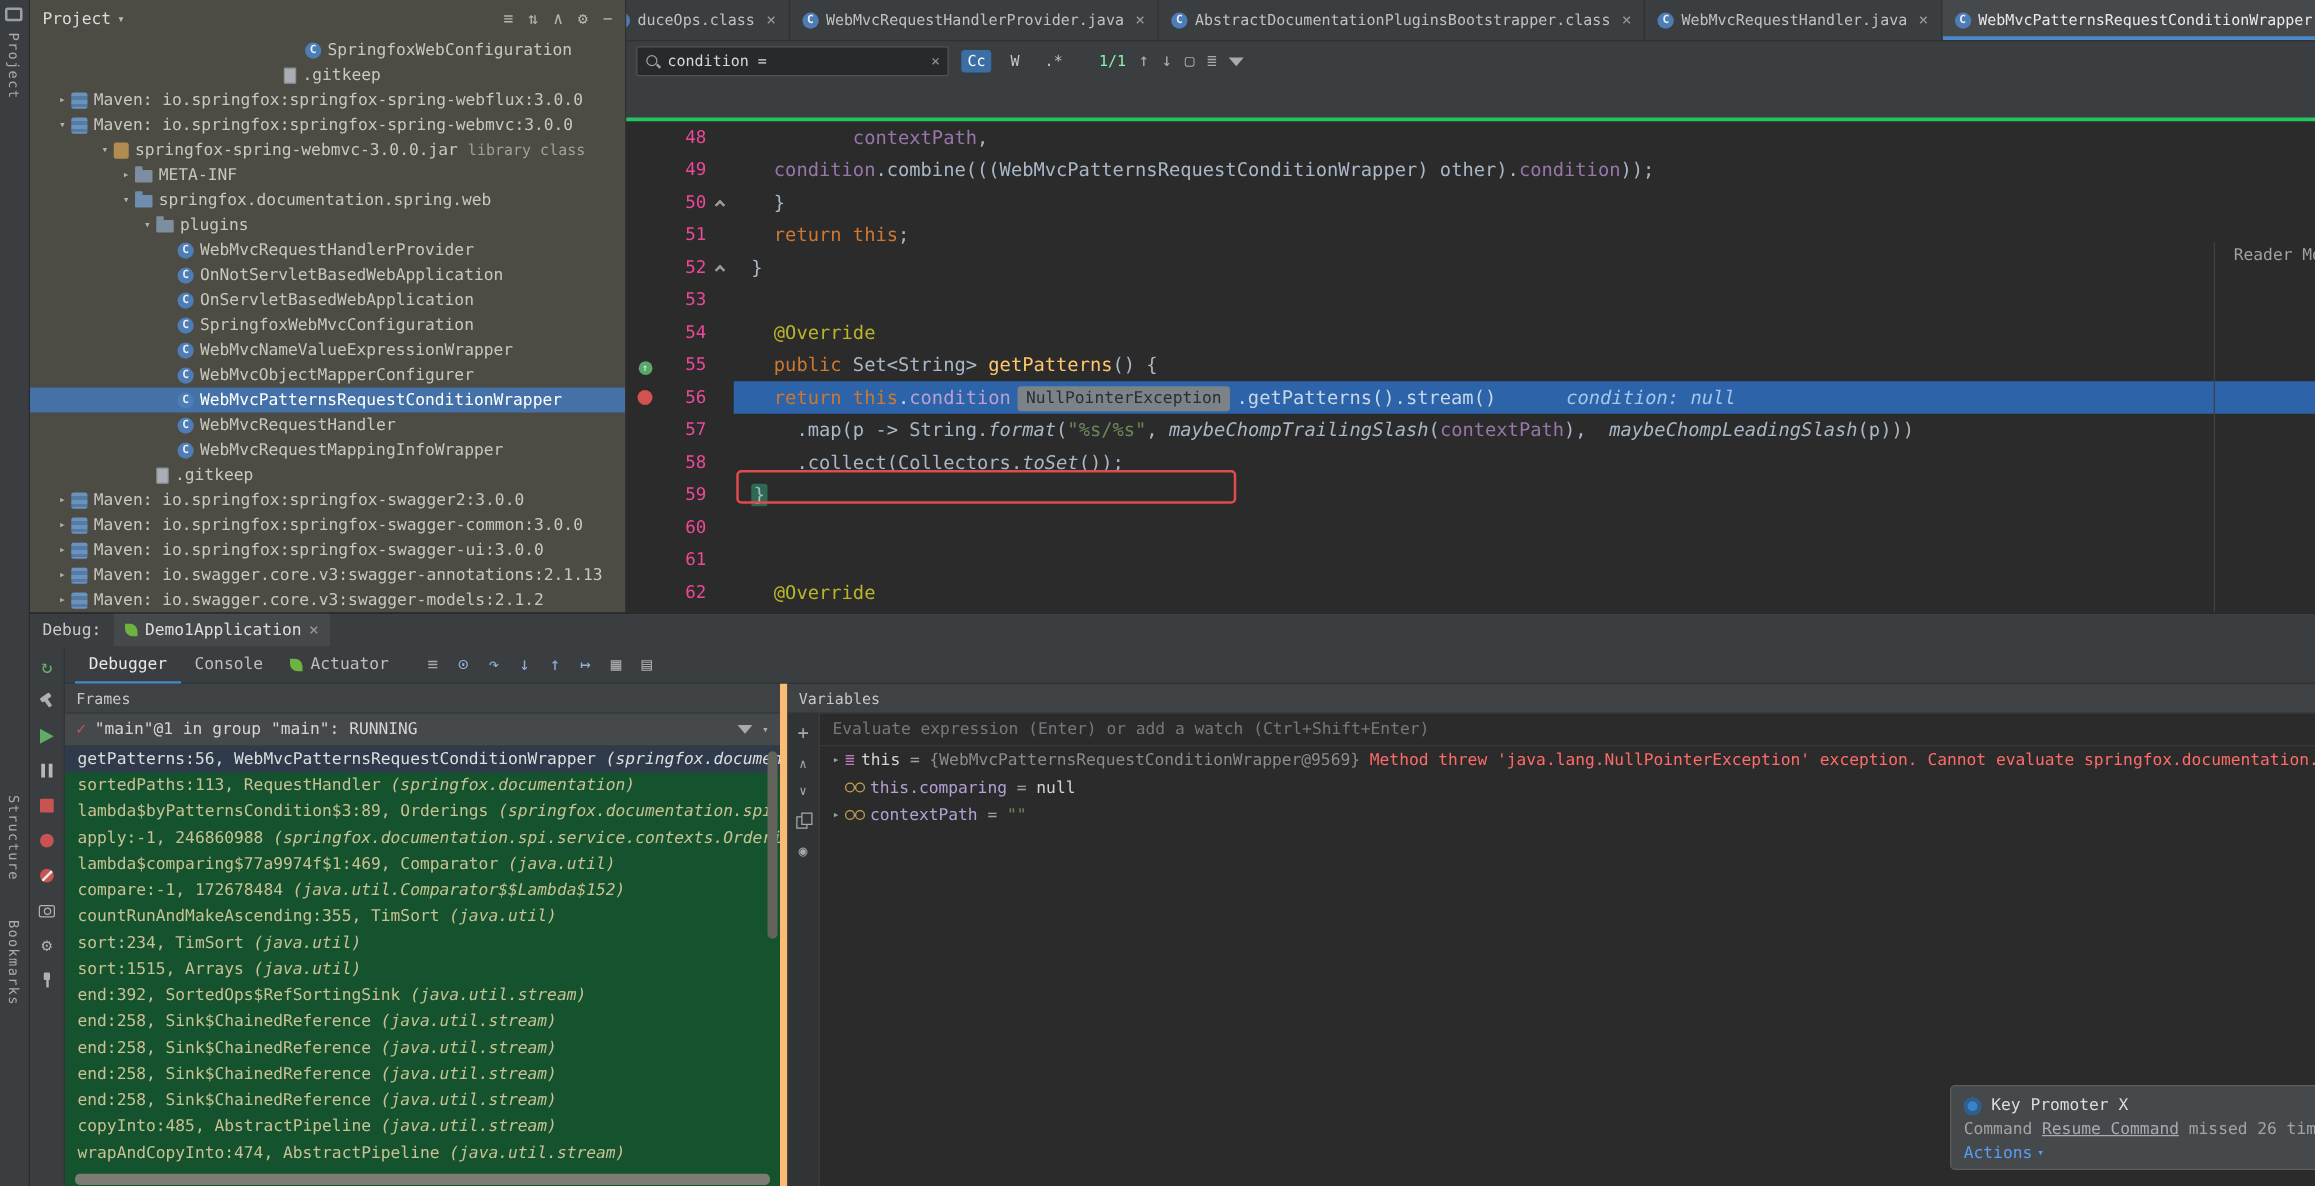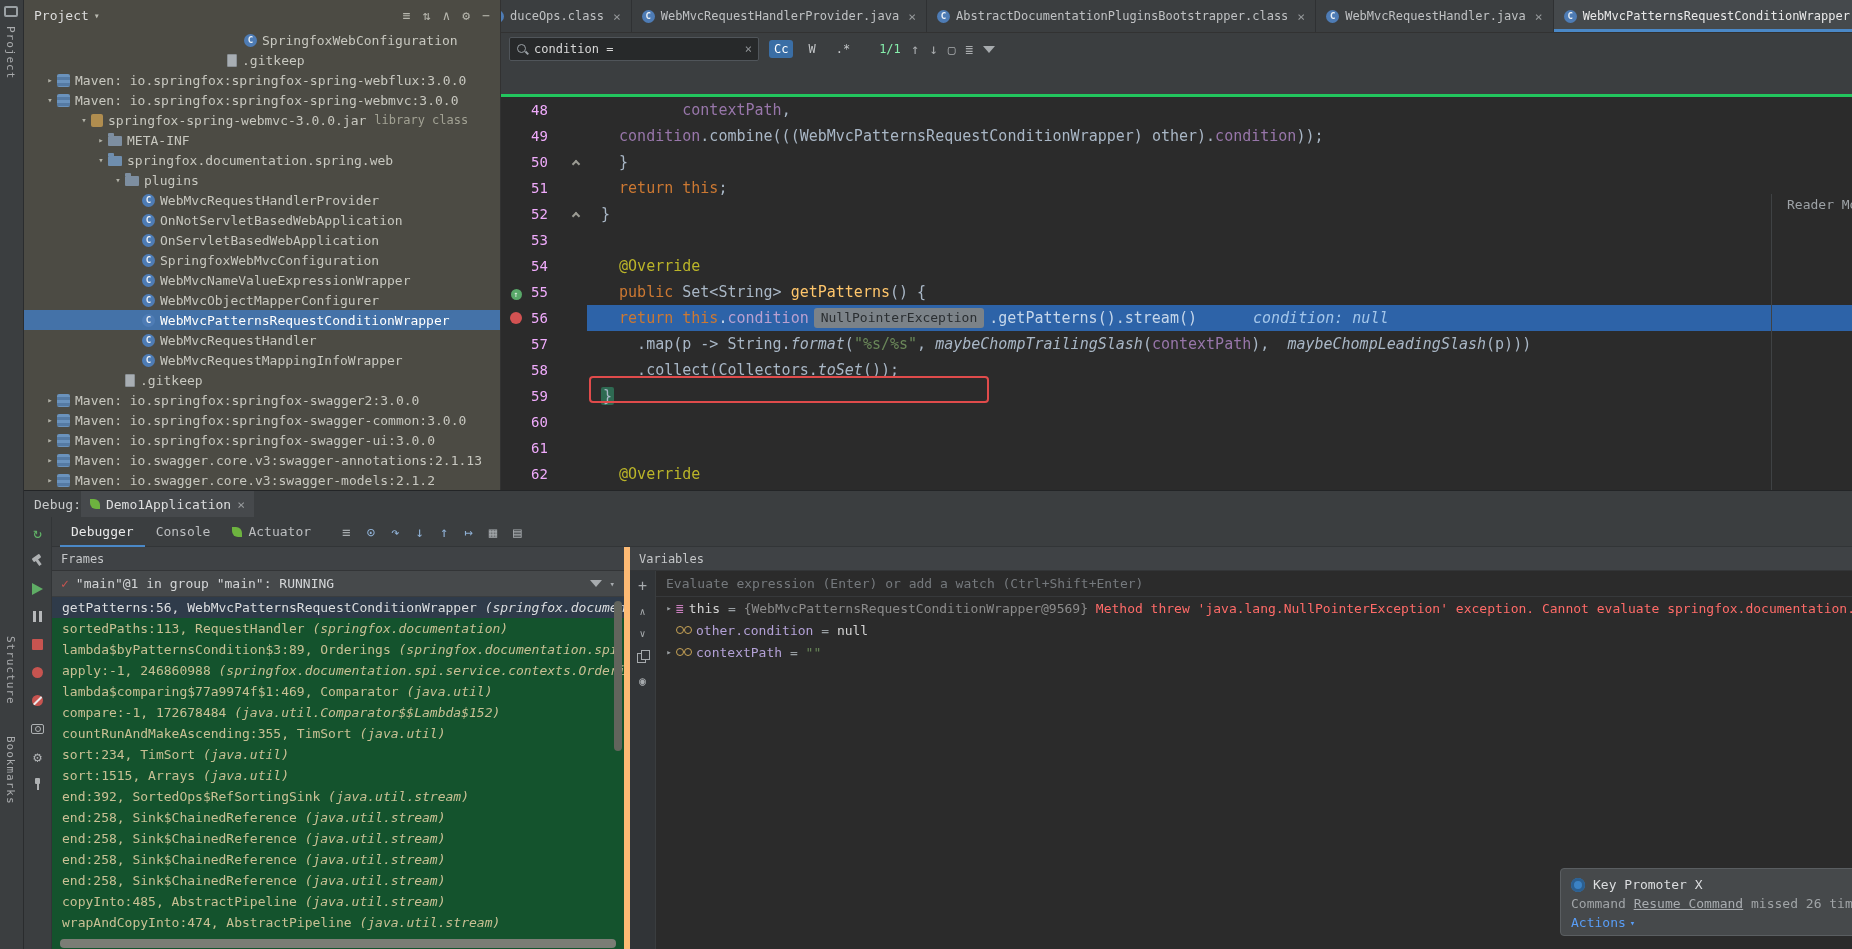--- a/index.html
+++ b/index.html
@@ -56,21 +56,21 @@
 .find-count{color:#86efac;margin-left:14px}
 .find-nav{font-size:14px;color:#a9acae}
 .find-misc{font-size:13px;color:#a9acae}
 .funnel{width:0;height:0;border-left:6px solid transparent;border-right:6px solid transparent;border-top:7px solid #a7abae;display:inline-block}
 .btn{height:24px;padding:0 12px;background:#45494b;border:1px solid #5e6365;border-radius:3px;color:#c2c4c6;display:flex;align-items:center;font-size:12px}
 .replace-gap{width:86px}
 
 #code-area{position:relative;height:393px;overflow:hidden}
 .cl{display:flex;height:26px;line-height:26px;font-size:15px;white-space:pre}
 .gut-ic{width:30px;flex:0 0 30px;text-align:center}
-.ln{width:34px;flex:0 0 34px;color:#f0abfc;font-size:14px}
+.ln{width:34px;flex:0 0 34px;text-align:right;color:#ec4899;font-size:14px}
 .fold{width:22px;flex:0 0 22px;display:flex;justify-content:center;align-items:center}
 .fold-end{width:6px;height:6px;border-left:2px solid #9b9b93;border-top:2px solid #9b9b93;transform:rotate(45deg);margin-top:4px}
 .ct{flex:1;color:#a9b7c6;padding-left:14px}
 .cl.exec .ct{background:#2d63a8;color:#c6d7ea}
 .p{color:inherit}
 .k{color:#cc7832}
 .f{color:#9876aa}
 .cl.exec .f{color:#b9a0d0}
 .a{color:#bbb529}
 .m{color:#ffc66b}
@@ -80,21 +80,21 @@
 .hint{color:#a3c6ea;font-style:italic;margin-left:56px}
 .bh{background:#2e6a52;padding:0 2px;border-radius:2px}
 .gut-bp{width:12px;height:12px;border-radius:50%;background:#d25252;display:inline-block;margin-top:7px}
 .gut-override{width:11px;height:11px;border-radius:50%;background:#59a869;display:inline-block;margin-top:7px;color:#eaf5ec;font-size:8px;line-height:11px;text-align:center}
 #red-box{position:absolute;left:88px;top:279px;width:400px;height:27px;border:2px solid #e04b4b;border-radius:4px;pointer-events:none;z-index:3}
 #margin-guide{position:absolute;left:1270px;top:97px;bottom:0;width:1px;background:#3f4244}
 #reader-mode{position:absolute;left:1286px;top:100px;color:#9da2a6;font-size:13px;white-space:nowrap}
 
 
 #debug{position:absolute;left:24px;top:490px;width:1828px;height:459px;background:#3b3e40;border-top:1px solid #232527}
-.dbg-header{height:26px;display:flex;align-items:center;padding-left:10px;font-size:13px;color:#c8cacb}
+.dbg-header{height:26px;display:flex;align-items:center;gap:10px;padding-left:10px;font-size:13px;color:#c8cacb}
 .dbg-session-tab{display:flex;align-items:center;gap:6px;background:#46494c;height:26px;padding:0 9px;color:#dddedf}
 .leaf-icon{width:10px;height:10px;background:#6db33f;border-radius:0 60% 0 60%;display:inline-block}
 .close-x{color:#9a9d9f}
 .dbg-main{display:flex;height:433px}
 .dbg-strip{width:28px;flex:0 0 28px;background:#3b3e40;border-right:1px solid #323537;display:flex;flex-direction:column;align-items:center;padding-top:8px;gap:13px}
 .dicon{width:15px;height:15px;display:flex;align-items:center;justify-content:center;position:relative}
 .icon-rerun{color:#61b267;font-size:15px}
 .icon-hammer::before{content:"";position:absolute;left:2px;top:3px;width:9px;height:4px;background:#aeb1b3;border-radius:1px;transform:rotate(-35deg)}
 .icon-hammer::after{content:"";position:absolute;left:7px;top:6px;width:2.5px;height:7px;background:#aeb1b3;transform:rotate(-35deg)}
 .icon-resume{width:0;height:0;border-left:11px solid #5fad65;border-top:6px solid transparent;border-bottom:6px solid transparent}
@@ -496,21 +496,21 @@
             <div class="vars-rows">
               <div class="eval-row">Evaluate expression (Enter) or add a watch (Ctrl+Shift+Enter)</div>
               <div class="var-row">
                 <span class="var-chevron">▸</span>
                 <span class="var-objicon">≣</span>
                 <span class="var-name">this</span><span class="var-sep"> = </span><span class="var-value">{WebMvcPatternsRequestConditionWrapper@9569} </span><span class="var-error">Method threw 'java.lang.NullPointerException' exception. Cannot evaluate springfox.documentation.spring.web.WebMvc</span>
               </div>
               <div class="var-row">
                 <span class="var-chevron"></span>
                 <span class="glasses"></span>
-                <span class="var-name watch">other.condition</span><span class="var-sep"> = </span><span class="var-value plain">null</span>
+                <span class="var-name watch">this.comparing</span><span class="var-sep"> = </span><span class="var-value plain">null</span>
               </div>
               <div class="var-row">
                 <span class="var-chevron">▸</span>
                 <span class="glasses"></span>
                 <span class="var-name watch">contextPath</span><span class="var-sep"> = </span><span class="var-value str">""</span>
               </div>
             </div>
           </div>
         </div>
       </div>

